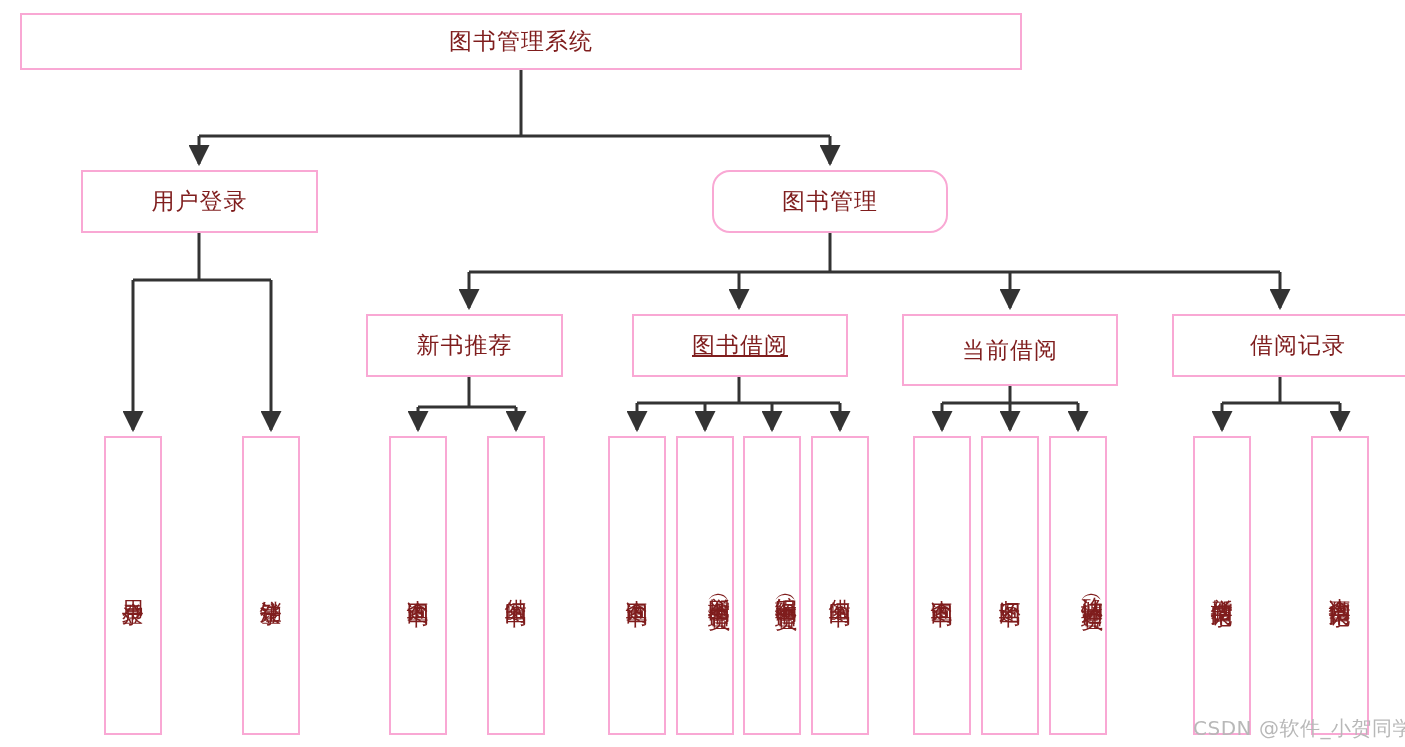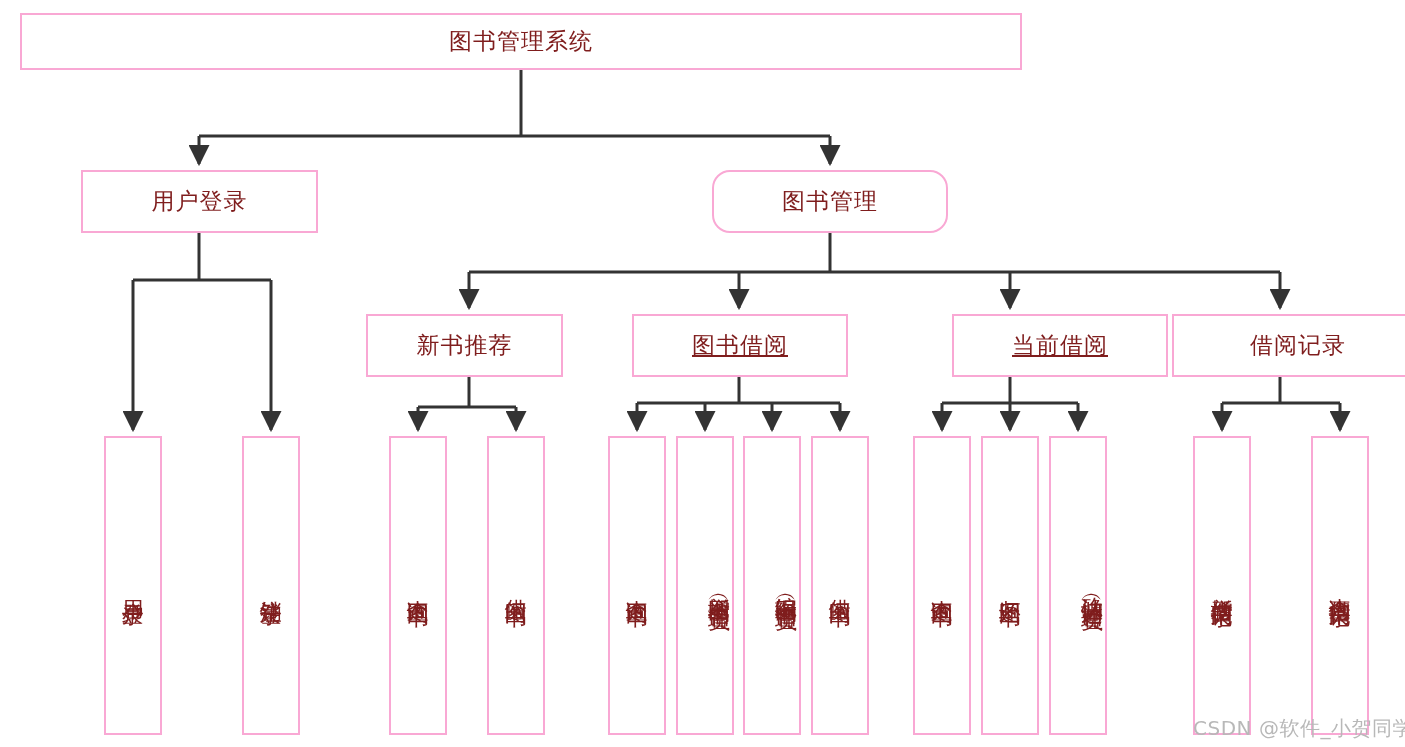--- a/index.html
+++ b/index.html
@@ -134,21 +134,21 @@
   <div class="node h" style="left:712px; top:170px; width:236px; height:63px;border-radius:18px;">
     <span class="node-label">图书管理</span>
   </div>
 
   <div class="node h" style="left:366px; top:314px; width:197px; height:63px;">
     <span class="node-label">新书推荐</span>
   </div>
   <div class="node h" style="left:632px; top:314px; width:216px; height:63px;text-decoration:underline;">
     <span class="node-label">图书借阅</span>
   </div>
-  <div class="node h" style="left:952px; top:314px; width:216px; height:63px;text-decoration:underline;">
+  <div class="node h" style="left:902px; top:314px; width:216px; height:72px;">
     <span class="node-label">当前借阅</span>
   </div>
   <div class="node h" style="left:1172px; top:314px; width:252px; height:63px;">
     <span class="node-label">借阅记录</span>
   </div>
 
   <div class="node v mid" style="left:104px; top:436px; width:58px; height:299px;">
     <span class="node-label">用户登录</span>
   </div>
   <div class="node v mid" style="left:242px; top:436px; width:58px; height:299px;">

